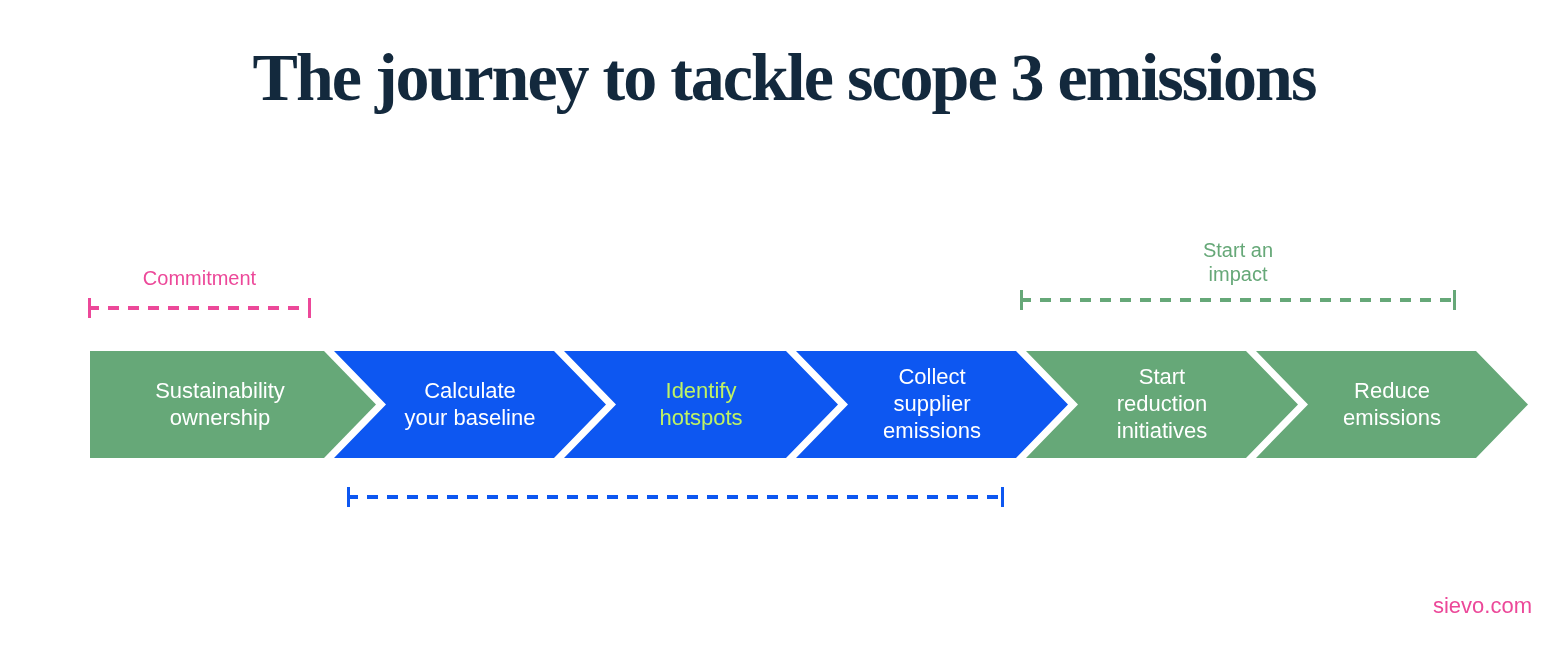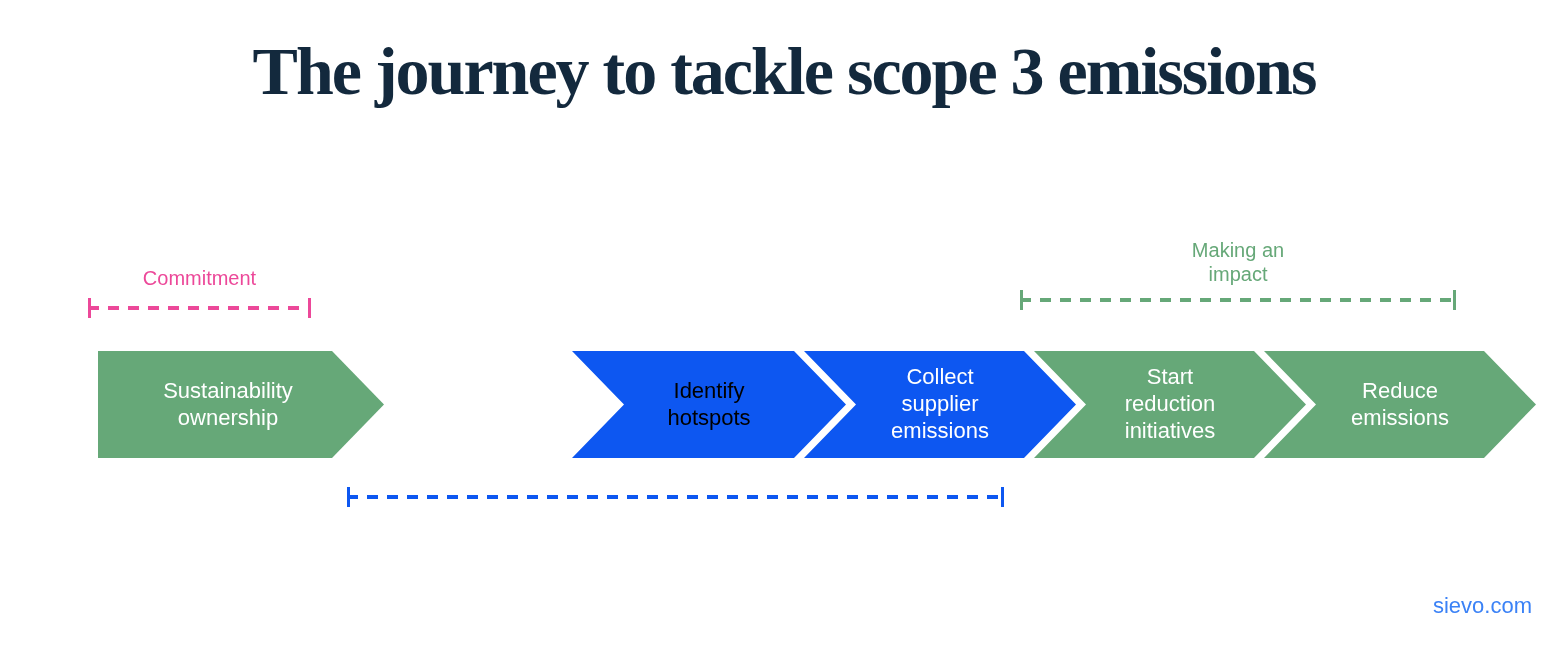--- a/index.html
+++ b/index.html
@@ -8,34 +8,34 @@
     position: relative;
     background: #ffffff;
     font-family: "Liberation Sans", sans-serif;
     overflow: hidden;
   }
 
   
   .page-title {
     position: absolute;
     left: 0; right: 0;
-    top: 32px;
+    top: 38px;
     text-align: center;
     font-family: "Liberation Serif", serif;
     font-weight: 700;
     font-size: 68px;
     letter-spacing: -2px;
     color: #13293d;
     white-space: nowrap;
   }
 
   
   .flow-band {
     position: absolute;
-    left: 16px; top: 351px;
+    left: 8px; top: 351px;
     width: 1293px; height: 107px; border-radius: 19px;
   }
   .chevron {
     position: absolute;
     top: 0;
     height: 107px;
     display: flex;
     align-items: center;
     justify-content: center;
     color: #ffffff;
@@ -103,31 +103,35 @@
 <body>
 
 <h1 class="page-title" style="color: rgb(19, 41, 61);">The journey to tackle scope 3 emissions</h1>
 
 <div class="bracket bracket-commitment" style="color: #ec4899;">
   <div class="bracket-label">Commitment</div>
   <div class="bracket-line"></div>
 </div>
 
 <div class="bracket bracket-impact" style="color: rgb(102, 168, 120);">
-  <div class="bracket-label">Making an
+  <div class="bracket-label">Start an
 impact</div>
   <div class="bracket-line"></div>
 </div>
 
 <div class="flow-band">
   <div class="chevron flat-left seg-1" style="background: rgb(102, 168, 120); color: rgb(255, 255, 255);">
     <span>Sustainability
 ownership</span>
   </div>
-  <div class="chevron seg-3" style="background: rgb(13, 87, 241); color: #000000;">
+  <div class="chevron seg-2" style="background: rgb(13, 87, 241); color: rgb(255, 255, 255);">
+    <span>Calculate
+your baseline</span>
+  </div>
+  <div class="chevron seg-3" style="background: rgb(13, 87, 241); color: #bef264;">
     <span>Identify
 hotspots</span>
   </div>
   <div class="chevron seg-4" style="background: rgb(13, 87, 241); color: rgb(255, 255, 255);">
     <span>Collect
 supplier
 emissions</span>
   </div>
   <div class="chevron seg-5" style="background: rgb(102, 168, 120); color: rgb(255, 255, 255);">
     <span>Start
@@ -137,13 +141,13 @@
   <div class="chevron seg-6" style="background: rgb(102, 168, 120); color: rgb(255, 255, 255);">
     <span>Reduce
 emissions</span>
   </div>
 </div>
 
 <div class="bracket bracket-data" style="color: rgb(13, 87, 241);">
   <div class="bracket-line"></div>
 </div>
 
-<div class="footer-url" style="color: #3b82f6;">sievo.com</div>
+<div class="footer-url" style="color: #ec4899;">sievo.com</div>
 
 </body></html>

